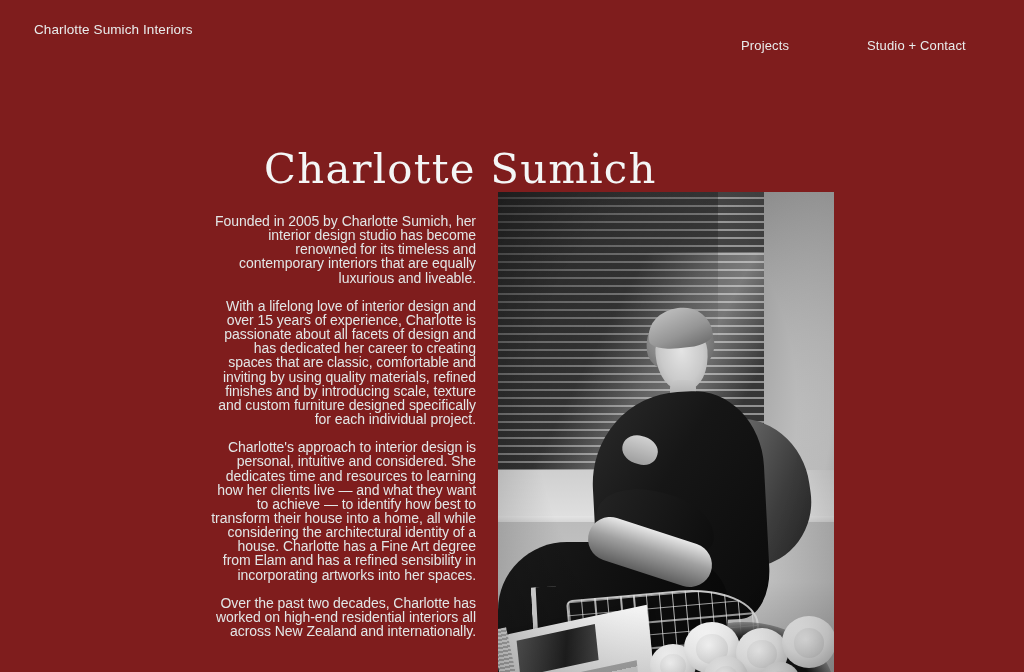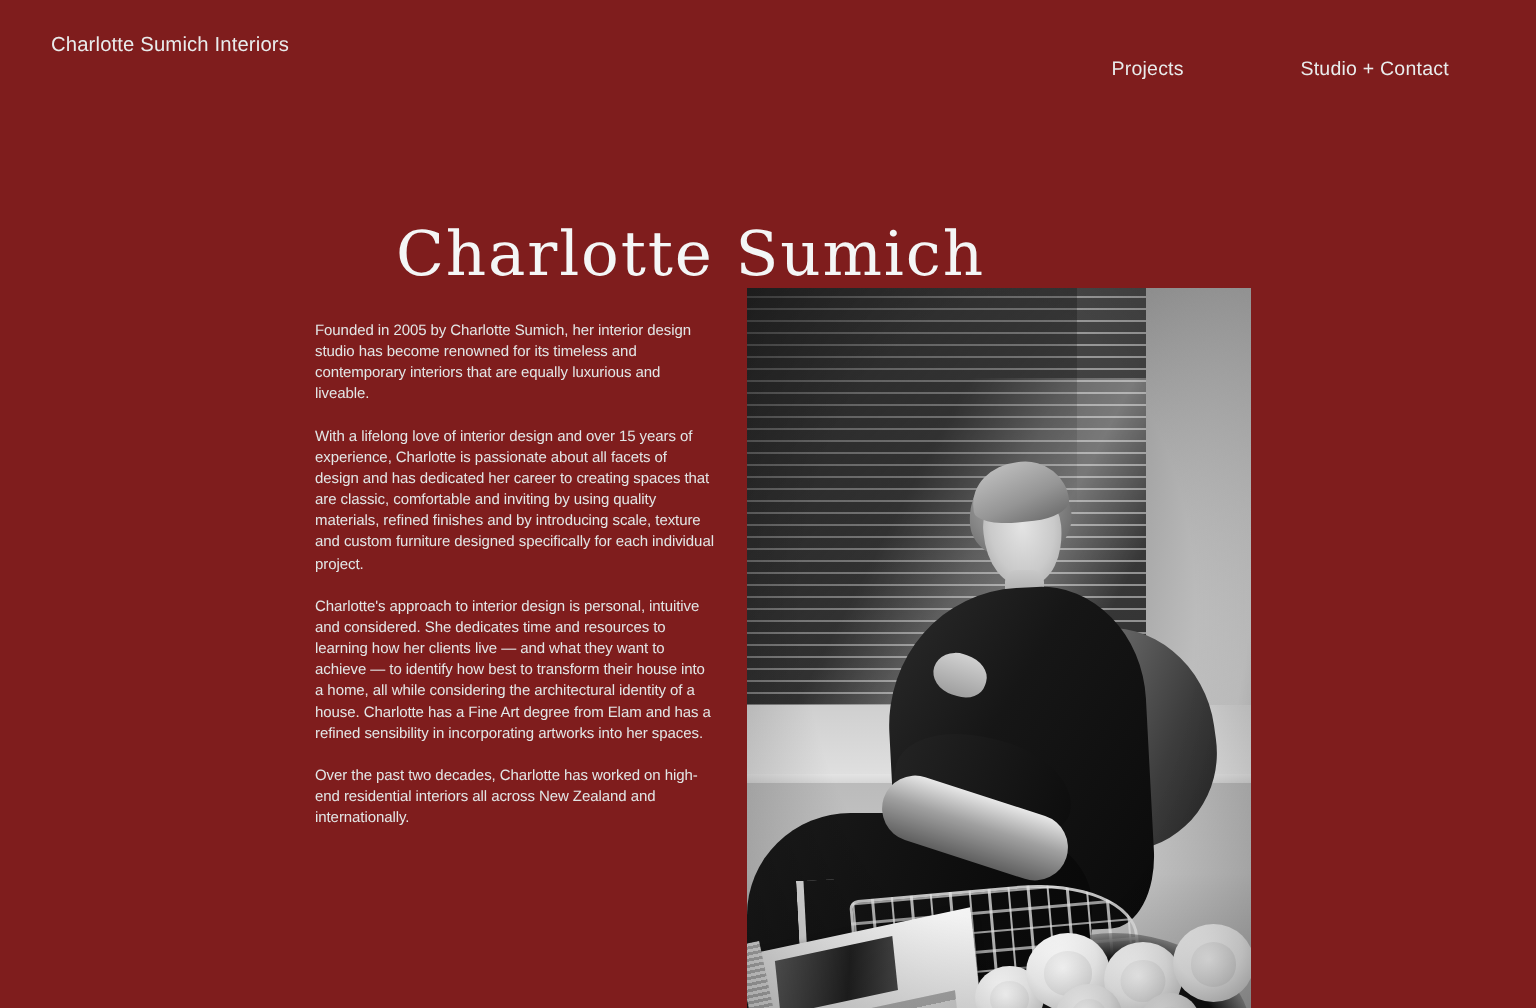--- a/index.html
+++ b/index.html
@@ -38,22 +38,22 @@
     font-weight:400; font-size:41px; line-height:46px;
     letter-spacing:1.2px; color:#f4f6f6; white-space:nowrap;
     transform:scaleX(1.02); transform-origin:left center;
   }
 
   
   .copy {
     position:absolute; left:210px; top:214px; width:266px; z-index:30;
   }
   .copy p {
-    font-size:10px; line-height:14.15px; letter-spacing:-0.05px;
-    color:#e2e6e6; margin:0 0 14px 0; text-align:left;
+    font-size:14px; line-height:14.15px; letter-spacing:-0.05px;
+    color:#e2e6e6; margin:0 0 14px 0; text-align:right;
   }
   .copy p:last-child { margin-bottom:0; }
 
   
   .photo {
     position:absolute; left:498px; top:192px; width:336px; height:480px;
     overflow:hidden; background:#2b2b2b;
     filter:grayscale(1);
   }
   

